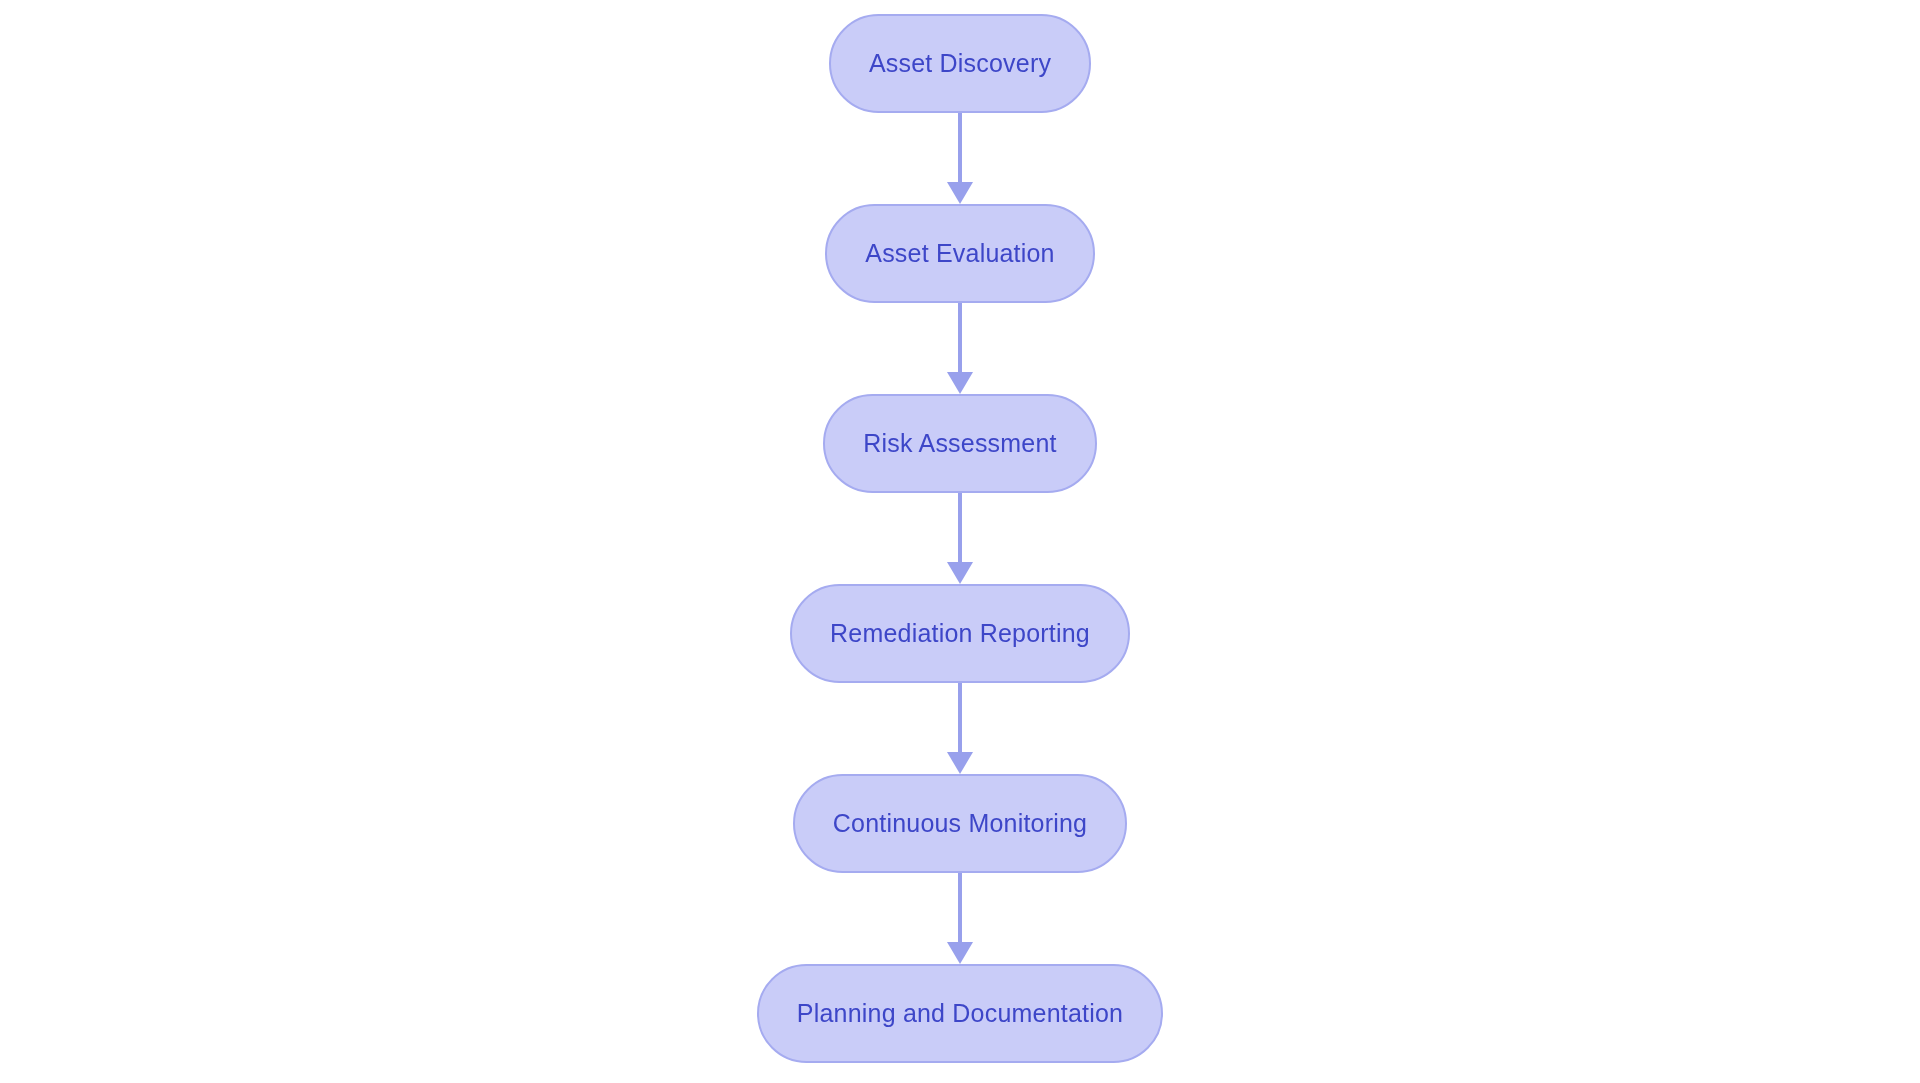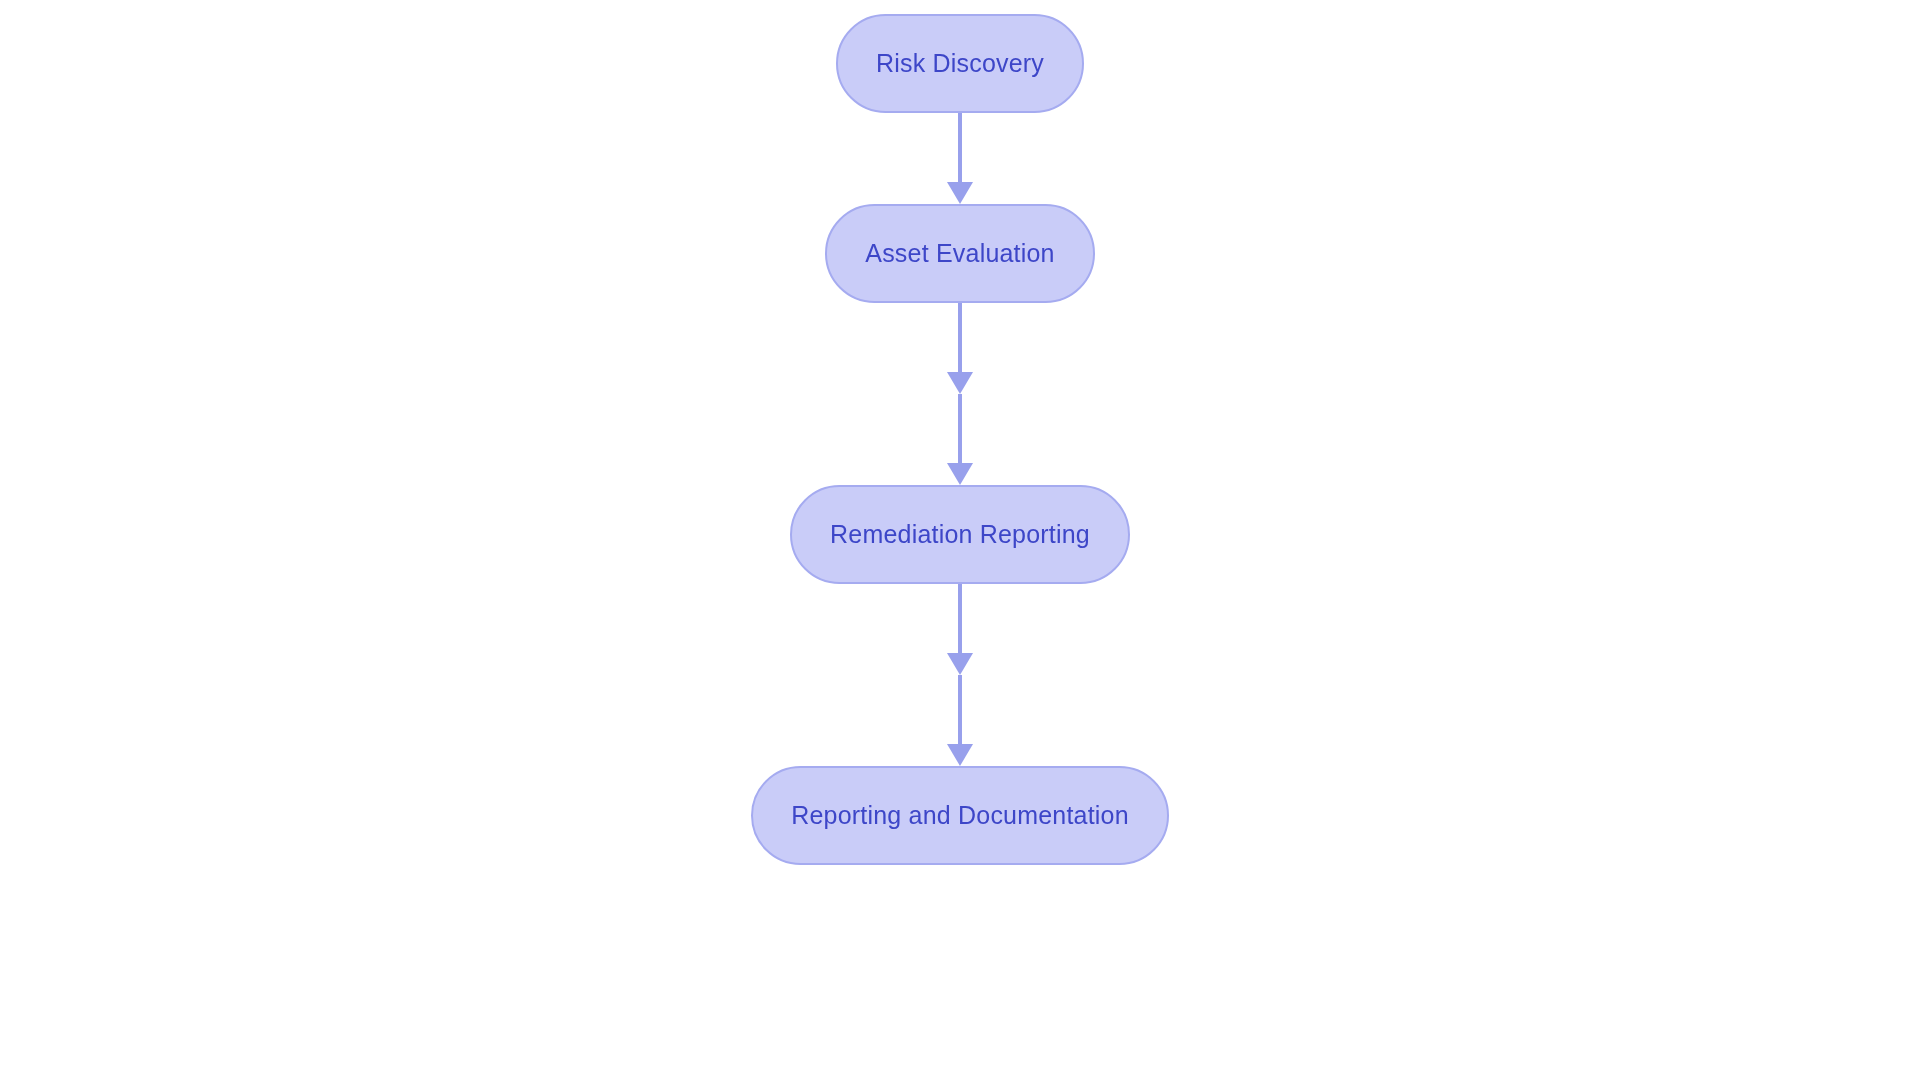--- a/index.html
+++ b/index.html
@@ -59,55 +59,61 @@
     border-right: 13px solid transparent;
     border-top: 22px solid #98a0ec;
   }
 </style>
 </head>
 <body>
 
 <div class="canvas">
 
   <div class="flow-node">
-    <span class="node-label">Risk Discovery</span>
+    <span class="node-label">Asset Discovery</span>
   </div>
 
   <div class="flow-arrow">
     <div class="arrow-line"></div>
     <div class="arrow-head"></div>
   </div>
 
   <div class="flow-node">
     <span class="node-label">Asset Evaluation</span>
   </div>
 
   <div class="flow-arrow">
     <div class="arrow-line"></div>
     <div class="arrow-head"></div>
   </div>
 
+  <div class="flow-node">
+    <span class="node-label">Risk Assessment</span>
+  </div>
 
   <div class="flow-arrow">
     <div class="arrow-line"></div>
     <div class="arrow-head"></div>
   </div>
 
   <div class="flow-node">
     <span class="node-label">Remediation Reporting</span>
   </div>
 
   <div class="flow-arrow">
     <div class="arrow-line"></div>
     <div class="arrow-head"></div>
   </div>
 
+  <div class="flow-node">
+    <span class="node-label">Continuous Monitoring</span>
+  </div>
 
   <div class="flow-arrow">
     <div class="arrow-line"></div>
     <div class="arrow-head"></div>
   </div>
 
   <div class="flow-node">
-    <span class="node-label">Reporting and Documentation</span>
+    <span class="node-label">Planning and Documentation</span>
   </div>
 
 </div>
 
 </body></html>

